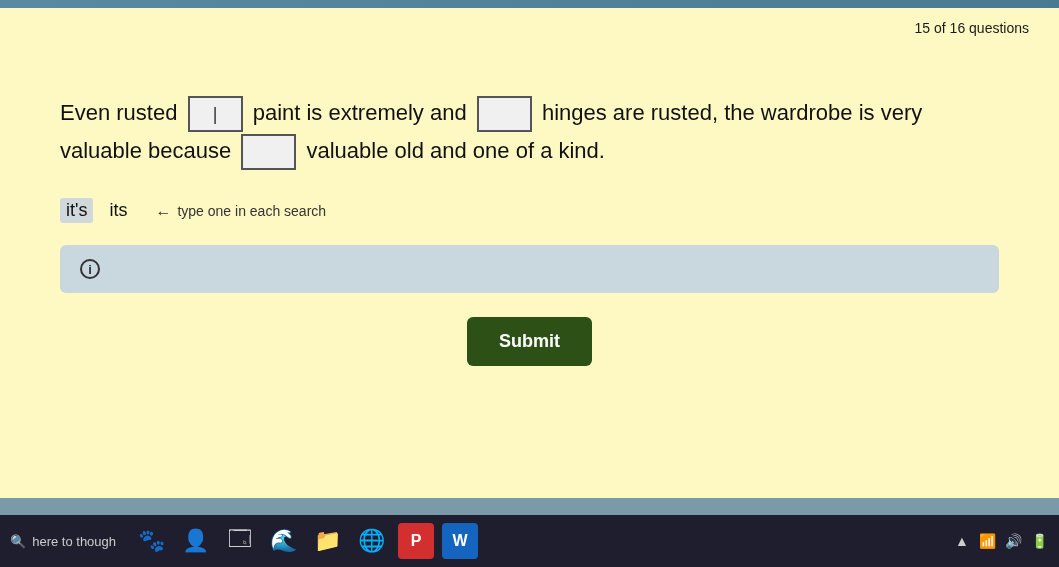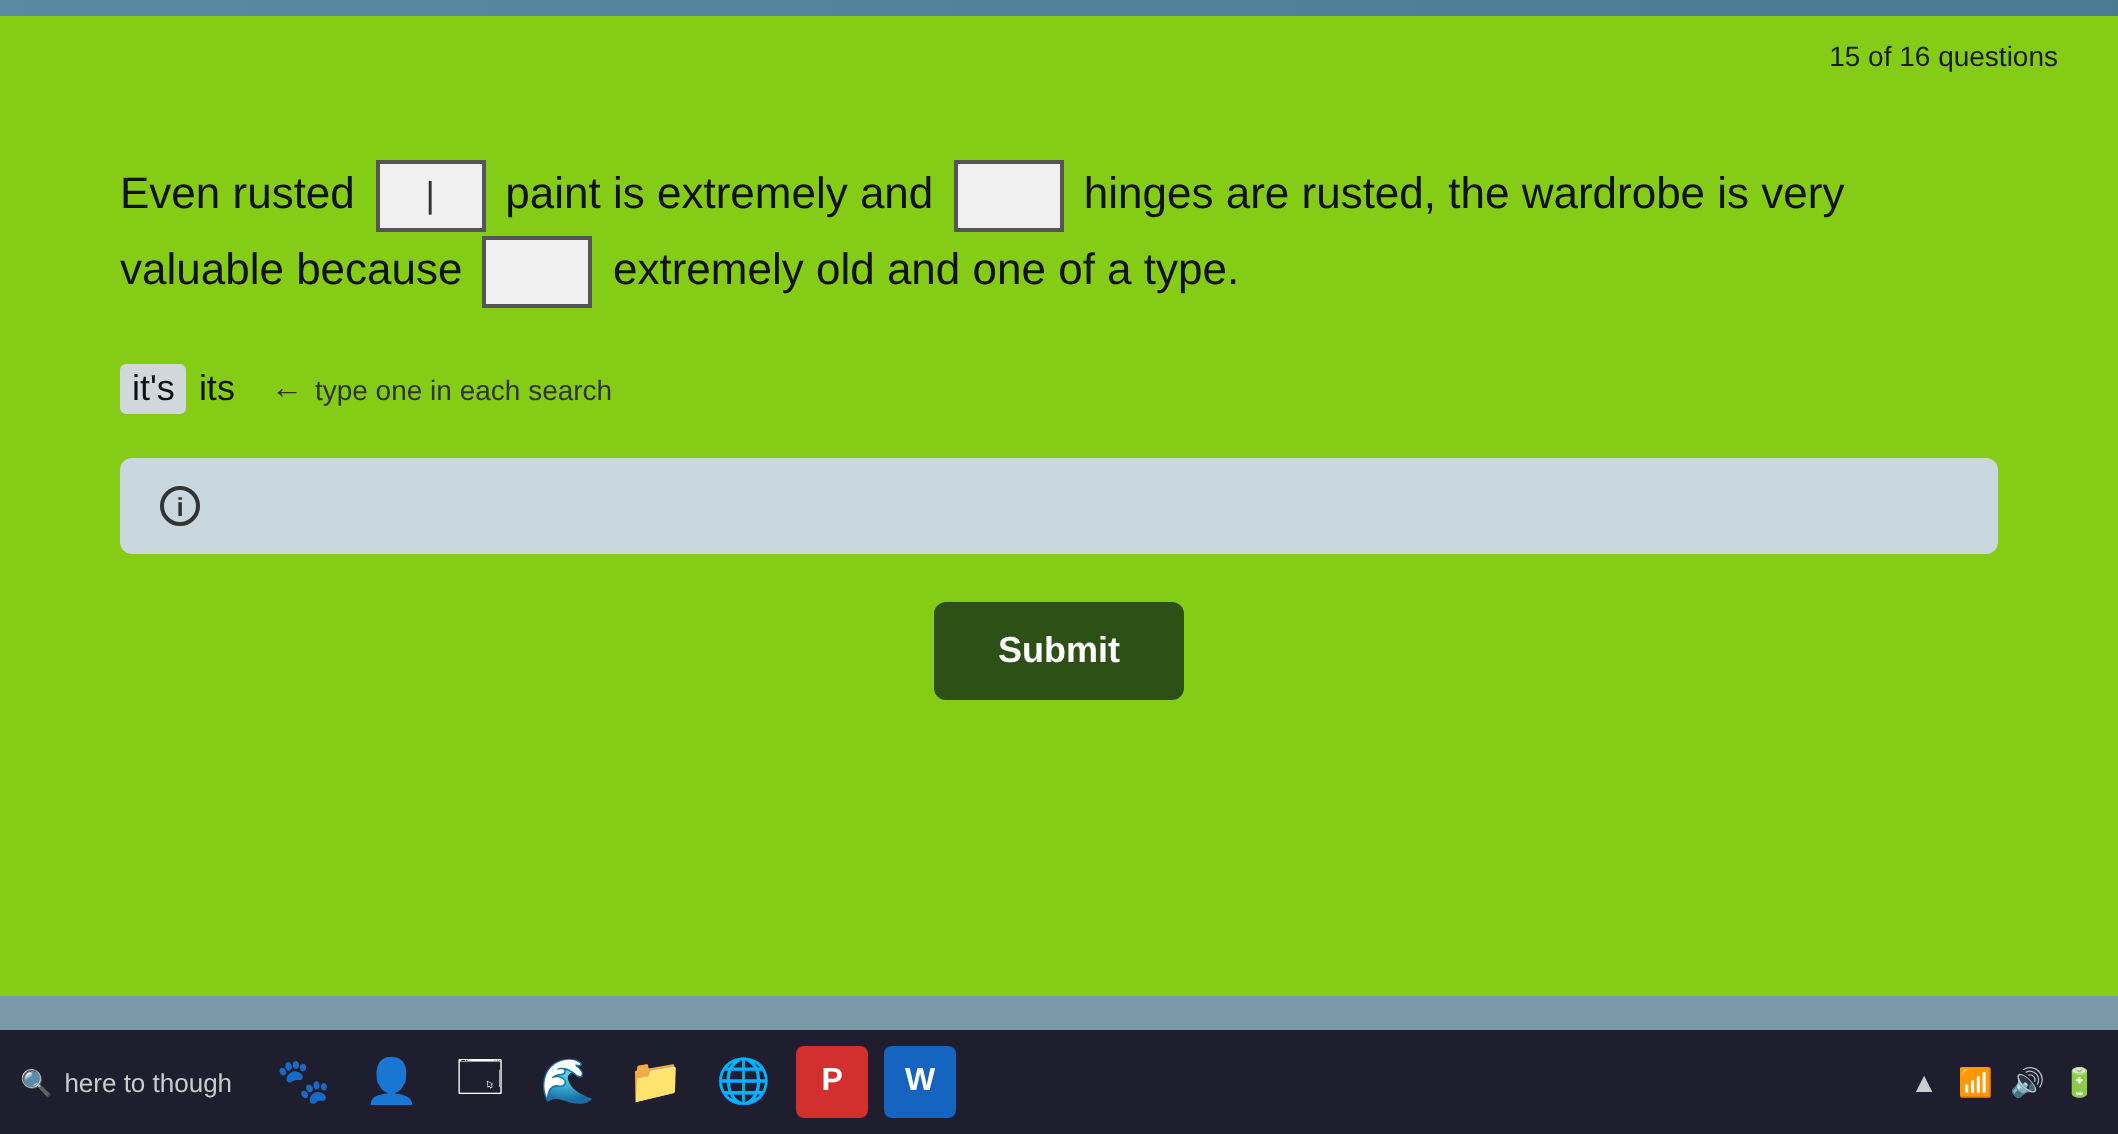--- a/index.html
+++ b/index.html
@@ -7,25 +7,25 @@
     body {
       width: 1059px;
       height: 567px;
       background: #7a9aaa;
       font-family: Arial, sans-serif;
       overflow: hidden;
       position: relative;
     }
 
     .main-content {
-      background: #84cc16;
+      background: #fef9c3;
       width: 100%;
       height: 490px;
       position: relative;
-      padding: 20px 60px 20px 60px;
+      padding: 36px 60px 20px 60px;
     }
 
     .question-counter {
       position: absolute;
       top: 12px;
       right: 30px;
       font-size: 14px;
       color: #1a1a1a;
       font-weight: 400;
     }
@@ -61,21 +61,21 @@
     }
 
     @keyframes blink {
       50% { opacity: 0; }
     }
 
     .word-options {
       margin-top: 28px;
       display: flex;
       align-items: center;
-      gap: 0;
+      gap: 10px;
       font-size: 18px;
     }
 
     .word-option {
       font-size: 18px;
       color: #111;
       cursor: pointer;
       padding: 2px 6px;
       font-weight: 400;
     }
@@ -212,21 +212,21 @@
 
   <div class="question-counter">15 of 16 questions</div>
 
   <div class="question-text">
     <span>Even rusted</span>
     <span class="blank-input has-cursor"></span>
     <span>paint is extremely and</span>
     <span class="blank-input"></span>
     <span>hinges are rusted, the wardrobe is very valuable because</span>
     <span class="blank-input"></span>
-    <span>extremely old and one of a type.</span>
+    <span>valuable old and one of a kind.</span>
   </div>
 
   <div class="word-options">
     <span class="word-option selected">it's</span>
     <span class="word-option">its</span>
     <div class="type-hint">
       <span class="arrow-icon">←</span>
       <span>type one in each search</span>
     </div>
   </div>

